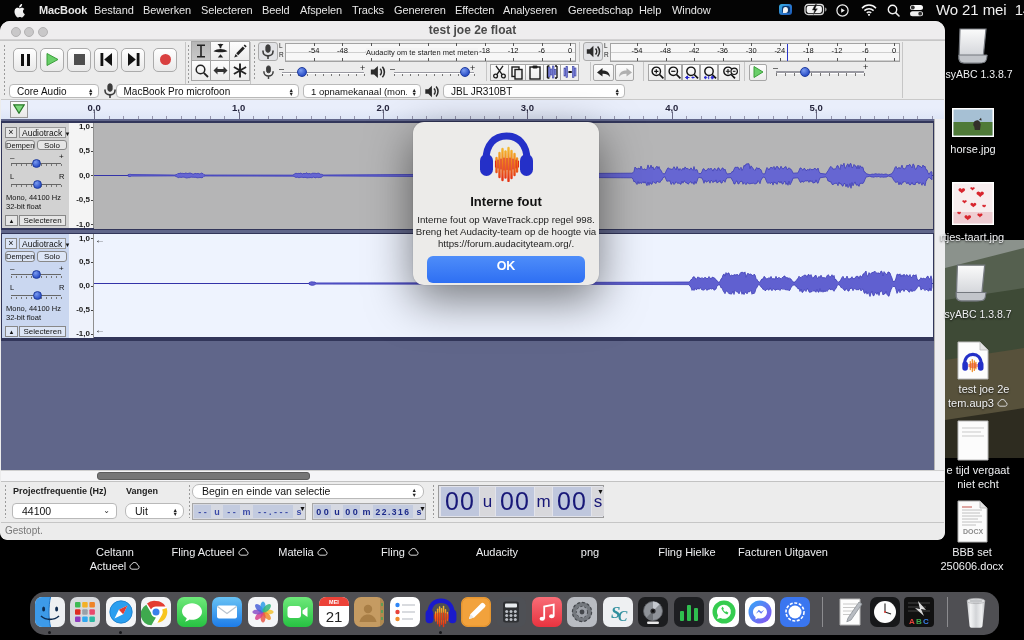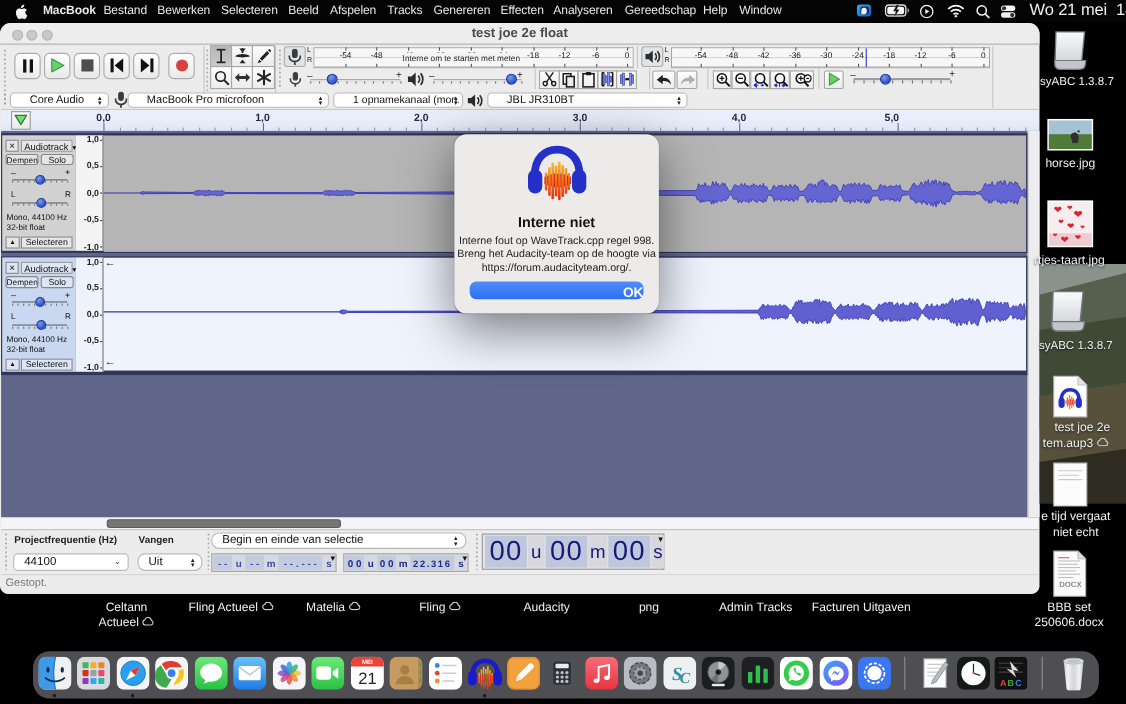--- a/index.html
+++ b/index.html
@@ -8,21 +8,21 @@
 .mi{position:absolute;top:0;height:20px;line-height:20px;font-size:11px;letter-spacing:-0.1px;color:#f2f2f2;white-space:nowrap;}
 .mi.b{font-weight:bold;}
 #win{left:0;top:21px;width:945px;height:518px;background:#ececec;border-radius:10px 10px 6px 6px;box-shadow:0 10px 30px rgba(0,0,0,.6);}
 #titlebar{left:0;top:21px;width:945px;height:18px;background:#eeedee;border-radius:10px 10px 0 0;border-bottom:1px solid #d2d1d2;}
 .tl{position:absolute;top:27px;width:8px;height:8px;border-radius:50%;background:#c9c8c9;border:0.5px solid #b3b2b3;}
 #wtitle{left:0;top:23px;width:945px;text-align:center;font-size:12px;font-weight:bold;color:#4a4a4a;}
 .hairline{background:#c6c6c6;}
 .btn3d{position:absolute;background:linear-gradient(#ffffff,#e9e9e9);border:1px solid #ababab;border-radius:5px;box-sizing:border-box;}
 .toolbtn{position:absolute;background:linear-gradient(#fdfdfd,#ececec);border:1px solid #a6a6a6;box-sizing:border-box;}
 .ddl{position:absolute;background:#fff;border:1px solid #b9b9b9;border-radius:4px;box-sizing:border-box;font-size:10px;color:#111;}
-.ddl .tx{position:absolute;left:17px;top:50%;transform:translateY(-50%);white-space:nowrap;}
+.ddl .tx{position:absolute;left:7px;top:50%;transform:translateY(-50%);white-space:nowrap;}
 .updn{position:absolute;font-size:5.5px;color:#222;line-height:4.5px;text-align:center;}
 .dothandle{position:absolute;width:3px;background-image:radial-gradient(circle,#9a9a9a 34%,transparent 36%);background-size:3px 4px;}
 .wlab{position:absolute;color:#eff0f2;font-size:11px;white-space:nowrap;text-align:center;text-shadow:0 1px 2px rgba(0,0,0,.8);}
 </style></head>
 <body>
 <div id="menubar" class="abs"></div>
 <svg class="abs" style="left:13px;top:3.5px" width="12" height="14" viewBox="0 0 12 14">
     <path fill="#fff" d="M8.3 2.4c.5-.6.9-1.5.8-2.4-.8 0-1.7.5-2.2 1.2-.5.5-.9 1.4-.8 2.3.9 0 1.7-.5 2.2-1.1zM10 7.4c0-1.6 1.3-2.4 1.4-2.4-.8-1.1-1.9-1.3-2.3-1.3-1 -.1-1.9.6-2.4.6-.5 0-1.3-.6-2.1-.6-1.1 0-2.1.6-2.6 1.6-1.1 2-.3 4.9.8 6.5.5.8 1.2 1.7 2 1.6.8 0 1.1-.5 2.1-.5 1 0 1.2.5 2.1.5.9 0 1.4-.8 2-1.6.6-.9.9-1.8.9-1.8s-1.8-.7-1.9-2.6z"></path>
   </svg>
 <div class="mi b" style="left:39px">MacBook</div>
@@ -218,21 +218,21 @@
 <span class="abs" style="z-index:5;left:629.0px;top:45.5px;width:16px;text-align:center;font-size:7.5px;color:#111;">-54</span>
 <span class="abs" style="z-index:5;left:657.5px;top:45.5px;width:16px;text-align:center;font-size:7.5px;color:#111;">-48</span>
 <span class="abs" style="z-index:5;left:686.1px;top:45.5px;width:16px;text-align:center;font-size:7.5px;color:#111;">-42</span>
 <span class="abs" style="z-index:5;left:714.6px;top:45.5px;width:16px;text-align:center;font-size:7.5px;color:#111;">-36</span>
 <span class="abs" style="z-index:5;left:743.2px;top:45.5px;width:16px;text-align:center;font-size:7.5px;color:#111;">-30</span>
 <span class="abs" style="z-index:5;left:771.8px;top:45.5px;width:16px;text-align:center;font-size:7.5px;color:#111;">-24</span>
 <span class="abs" style="z-index:5;left:800.3px;top:45.5px;width:16px;text-align:center;font-size:7.5px;color:#111;">-18</span>
 <span class="abs" style="z-index:5;left:828.9px;top:45.5px;width:16px;text-align:center;font-size:7.5px;color:#111;">-12</span>
 <span class="abs" style="z-index:5;left:857.4px;top:45.5px;width:16px;text-align:center;font-size:7.5px;color:#111;">-6</span>
 <span class="abs" style="z-index:5;left:886.0px;top:45.5px;width:16px;text-align:center;font-size:7.5px;color:#111;">0</span>
-<div class="abs" style="left:366px;top:47.5px;font-size:7.5px;color:#222;background:#f3f3f3;white-space:nowrap;">Interne om te starten met meten</div>
+<div class="abs" style="left:366px;top:47.5px;font-size:7.5px;color:#222;background:#f3f3f3;white-space:nowrap;">Audacity om te starten met meten</div>
 
 <div class="btn3d" style="left:583px;top:42px;width:20px;height:19px;border-radius:3px;background:#e2e3e6;"></div>
 <svg class="abs" style="left:585.5px;top:45px" width="15" height="13" viewBox="0 0 15 13">
     <path d="M0.8 4.2h3l3.6-3.4v11.4L3.8 8.8h-3z" fill="#2b2b2b"></path>
     <path d="M9.5 3.5a4.4 4.4 0 0 1 0 6M11.6 1.6a7.3 7.3 0 0 1 0 9.8" fill="none" stroke="#2b2b2b" stroke-width="1.5"></path>
   </svg>
 <div class="abs" style="left:604px;top:42.5px;font-size:6.5px;color:#222;line-height:6.5px;">L<br><span style="position:relative;top:2.5px">R</span></div>
 <div class="abs" style="left:610px;top:42.5px;width:290px;height:19px;background:#efefef;border:1px solid #a3a3a3;box-sizing:border-box;"></div>
 <div class="abs" style="left:611px;top:44px;width:288px;height:7.5px;background:#f7f7f7;border-bottom:1px solid #cfcfcf;"></div>
 <div class="abs" style="left:611px;top:52.5px;width:288px;height:7.5px;background:#f7f7f7;border-bottom:1px solid #cfcfcf;"></div>
@@ -478,21 +478,21 @@
 <div class="abs" style="left:874.0px;top:115.5px;width:1px;height:3px;background:#9595ac;"></div>
 <div class="abs" style="left:888.4px;top:115.5px;width:1px;height:3px;background:#9595ac;"></div>
 <div class="abs" style="left:902.8px;top:115.5px;width:1px;height:3px;background:#9595ac;"></div>
 <div class="abs" style="left:917.3px;top:115.5px;width:1px;height:3px;background:#9595ac;"></div>
 <div class="abs" style="left:931.7px;top:115.5px;width:1px;height:3px;background:#9595ac;"></div>
 <div class="abs" style="left:82.2px;top:101.5px;width:24px;text-align:center;font-size:9.5px;font-weight:bold;color:#26263e;">0,0</div>
 <div class="abs" style="left:226.6px;top:101.5px;width:24px;text-align:center;font-size:9.5px;font-weight:bold;color:#26263e;">1,0</div>
 <div class="abs" style="left:371.0px;top:101.5px;width:24px;text-align:center;font-size:9.5px;font-weight:bold;color:#26263e;">2,0</div>
 <div class="abs" style="left:515.4px;top:101.5px;width:24px;text-align:center;font-size:9.5px;font-weight:bold;color:#26263e;">3,0</div>
 <div class="abs" style="left:659.8px;top:101.5px;width:24px;text-align:center;font-size:9.5px;font-weight:bold;color:#26263e;">4,0</div>
-<div class="abs" style="left:804.2px;top:101.5px;width:24px;font-size:9.5px;font-weight:bold;color:#26263e;">5,0</div>
+<div class="abs" style="left:804.2px;top:101.5px;width:24px;text-align:center;font-size:9.5px;font-weight:bold;color:#26263e;">5,0</div>
 
 <div class="abs" style="left:1px;top:119px;width:943px;height:350.5px;background:#60668a;"></div>
 <div class="abs" style="left:934px;top:119px;width:10px;height:350.5px;background:#ededef;border-left:1px solid #b5b5b5;"></div>
 
 <div class="abs" style="left:1px;top:120.5px;width:933px;height:109px;background:#32365a;"></div>
 <div class="abs" style="left:2px;top:122.5px;width:67px;height:105.5px;background:#d2d2d2;"></div>
 <div class="abs" style="left:69px;top:122.5px;width:24.5px;height:105.5px;background:#f4f4f4;border-right:1px solid #8f8f8f;box-sizing:border-box;"></div>
 <svg class="abs" style="left:93.5px;top:122.5px" width="839" height="106" viewBox="0 0 839 106">
     <rect x="0" y="0" width="839" height="106" fill="#b5b5b6"></rect>
     <line x1="0" y1="52.5" x2="839" y2="52.5" stroke="#3333a8" stroke-width="1"></line>
@@ -684,23 +684,23 @@
       <line x1="20" y1="30" x2="20" y2="38"></line>
       <line x1="23" y1="29" x2="23" y2="39"></line>
       <line x1="26" y1="28" x2="26" y2="40"></line>
       <line x1="29" y1="28.5" x2="29" y2="39.5"></line>
       <line x1="32" y1="28" x2="32" y2="40"></line>
       <line x1="35" y1="29" x2="35" y2="39"></line>
       <line x1="38" y1="30" x2="38" y2="38"></line>
       <line x1="40.5" y1="31" x2="40.5" y2="37"></line>
     </g>
 </svg>
-<div class="abs" style="left:413px;top:194px;width:186px;text-align:center;font-size:13px;font-weight:bold;color:#111;">Interne niet</div>
+<div class="abs" style="left:413px;top:194px;width:186px;text-align:center;font-size:13px;font-weight:bold;color:#111;">Interne fout</div>
 <div class="abs" style="left:415px;top:214px;width:182px;text-align:center;font-size:9.7px;line-height:12.2px;color:#222;">Interne fout op WaveTrack.cpp regel 998.<br>Breng het Audacity-team op de hoogte via<br>https://forum.audacityteam.org/.</div>
-<div class="abs" style="left:427px;top:255.5px;width:158px;height:16px;border-radius:6px;background:linear-gradient(#4e8df9,#2e6ff3);color:#fff;font-size:12.5px;font-weight:bold;text-align:right;line-height:21px;">OK</div>
+<div class="abs" style="left:427px;top:255.5px;width:158px;height:27px;border-radius:6px;background:linear-gradient(#4e8df9,#2e6ff3);color:#fff;font-size:12.5px;font-weight:bold;text-align:center;line-height:21px;">OK</div>
 
 <svg class="abs" style="left:945px;top:240px" width="79" height="218" viewBox="0 0 79 218">
 <rect width="79" height="218" fill="#20231f"></rect>
 <rect y="0" width="79" height="60" fill="#8b928c"></rect>
 <path d="M0 28 79 8v60L0 86z" fill="#55604f"></path>
 <path d="M0 60 79 48v90L0 150z" fill="#3e4a36"></path>
 <path d="M0 120 79 108v80L0 208z" fill="#57513b"></path>
 <path d="M0 180 79 168v50H0z" fill="#2e2c20"></path>
 </svg>
 
@@ -813,21 +813,21 @@
       <path d="M3 7.2a2.4 2.4 0 0 1-.4-4.7A3.1 3.1 0 0 1 8.6 3.1 2.1 2.1 0 0 1 8.2 7.2z" fill="none" stroke="#d5d5d5" stroke-width="1"></path>
     </svg></div>
 <div class="wlab" style="left:258px;top:546px;width:90px;">Matelia <svg width="11" height="8" viewBox="0 0 11 8" style="vertical-align:0px">
       <path d="M3 7.2a2.4 2.4 0 0 1-.4-4.7A3.1 3.1 0 0 1 8.6 3.1 2.1 2.1 0 0 1 8.2 7.2z" fill="none" stroke="#d5d5d5" stroke-width="1"></path>
     </svg></div>
 <div class="wlab" style="left:355px;top:546px;width:90px;">Fling <svg width="11" height="8" viewBox="0 0 11 8" style="vertical-align:0px">
       <path d="M3 7.2a2.4 2.4 0 0 1-.4-4.7A3.1 3.1 0 0 1 8.6 3.1 2.1 2.1 0 0 1 8.2 7.2z" fill="none" stroke="#d5d5d5" stroke-width="1"></path>
     </svg></div>
 <div class="wlab" style="left:452px;top:546px;width:90px;">Audacity</div>
 <div class="wlab" style="left:545px;top:546px;width:90px;">png</div>
-<div class="wlab" style="left:642px;top:546px;width:90px;">Admin Tracks</div>
+<div class="wlab" style="left:642px;top:546px;width:90px;">Fling Hielke</div>
 <div class="wlab" style="left:733px;top:546px;width:100px;">Facturen Uitgaven</div>
 <div class="wlab" style="left:932px;top:546px;width:80px;">BBB set</div>
 <div class="wlab" style="left:932px;top:559.5px;width:80px;">250606.docx</div>
 
 <div class="abs" style="left:30px;top:592px;width:969px;height:43px;border-radius:15px;background:rgba(84,84,88,0.94);"></div>
 <svg class="abs" style="left:34.5px;top:597px" width="30" height="30" viewBox="0 0 30 30">
     <defs>
       <clipPath id="rr">
         <rect width="30" height="30" rx="7"></rect>
       </clipPath>

